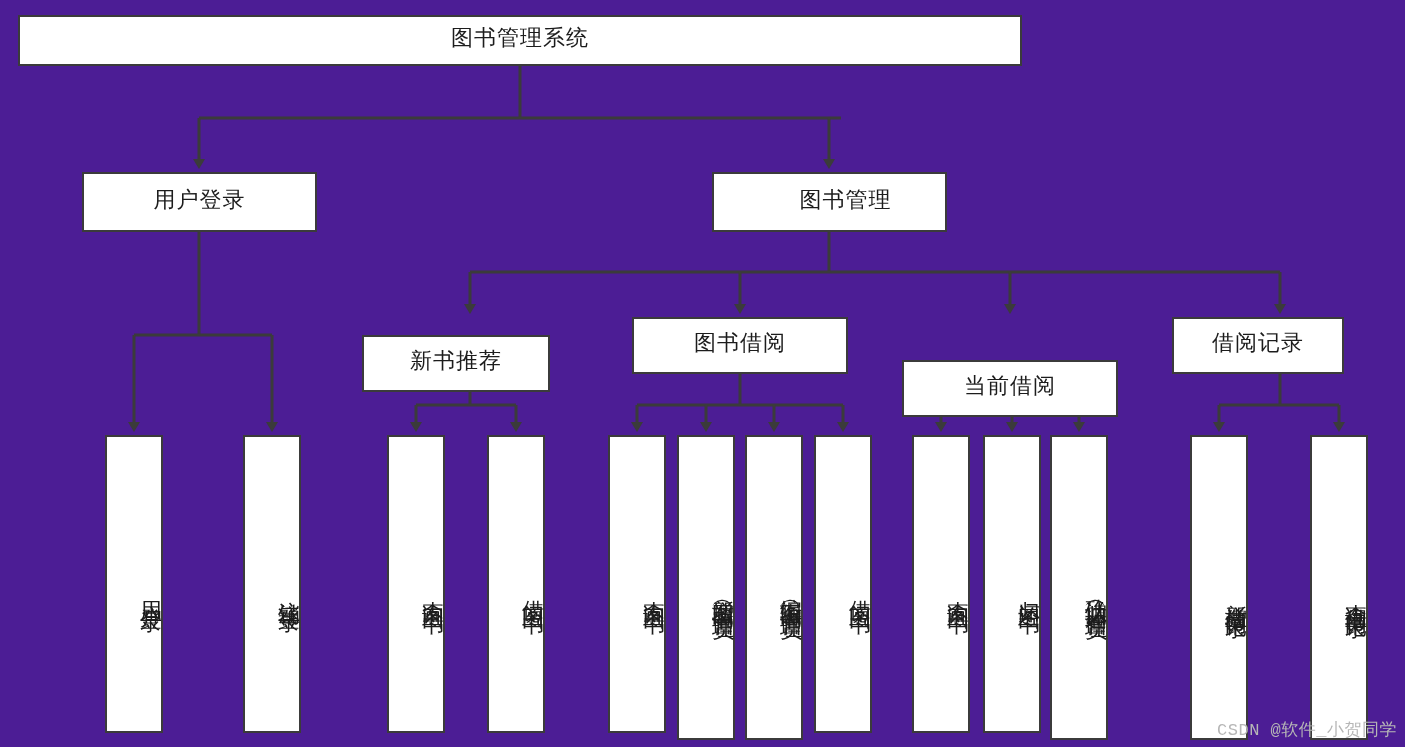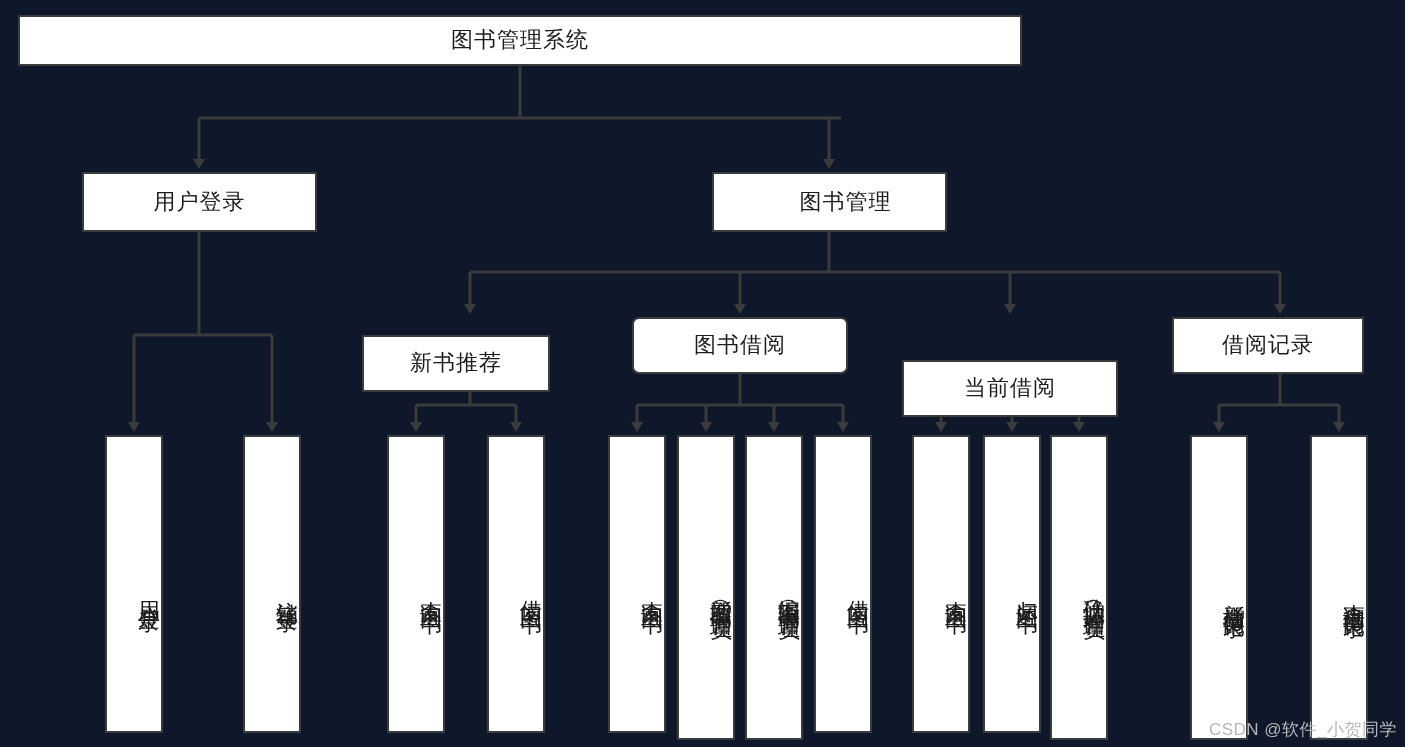--- a/index.html
+++ b/index.html
@@ -8,22 +8,23 @@
     padding: 0;
     background: #ffffff;
   }
   body {
     font-family: "Liberation Sans", "DejaVu Sans", sans-serif;
   }
   #canvas {
     position: relative;
     width: 1405px;
     height: 747px;
-    background: #0f172a;
+    background: #4c1d95;
     overflow: hidden;
+    font-family: Liberation Mono, monospace;
   }
   svg.edges {
     position: absolute;
     left: 0;
     top: 0;
     width: 1405px;
     height: 747px;
     pointer-events: none;
   }
   .node {
@@ -129,27 +130,27 @@
   <div class="node horiz" style="left:82px; top:172px; width:235px; height:60px;">
     <span>用户登录</span>
   </div>
   <div class="node horiz" style="left:712px; top:172px; width:235px; height:60px;padding-left:32px;">
     <span>图书管理</span>
   </div>
 
   <div class="node horiz" style="left:362px; top:335px; width:188px; height:57px;">
     <span>新书推荐</span>
   </div>
-  <div class="node horiz" style="left:632px; top:317px; width:216px; height:57px;border-radius:7px;">
+  <div class="node horiz" style="left:632px; top:317px; width:216px; height:57px;">
     <span>图书借阅</span>
   </div>
   <div class="node horiz" style="left:902px; top:317px; width:216px; height:57px;margin-top:43px;">
     <span>当前借阅</span>
   </div>
-  <div class="node horiz" style="left:1172px; top:317px; width:192px; height:57px;">
+  <div class="node horiz" style="left:1172px; top:317px; width:172px; height:57px;">
     <span>借阅记录</span>
   </div>
 
   <div class="node vert" style="left:105px; top:435px; width:58px; height:298px;">
     <span>用户登录</span>
   </div>
   <div class="node vert" style="left:243px; top:435px; width:58px; height:298px;">
     <span>注销登录</span>
   </div>
 

